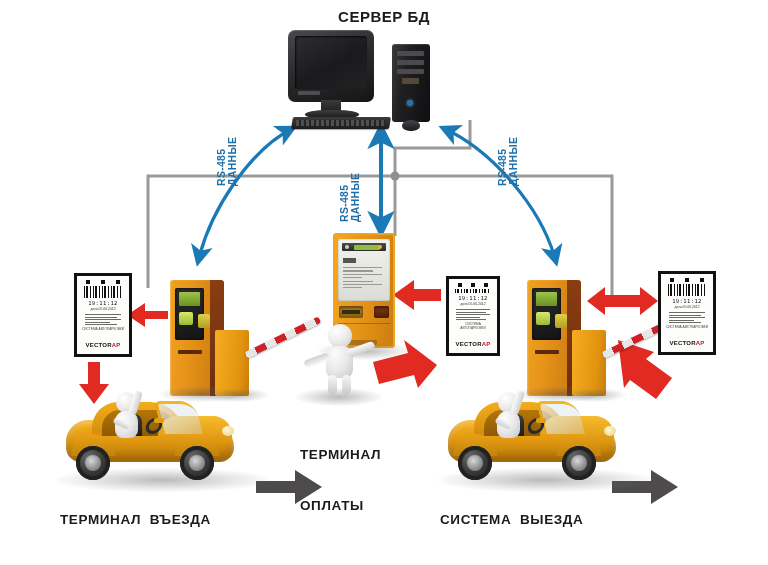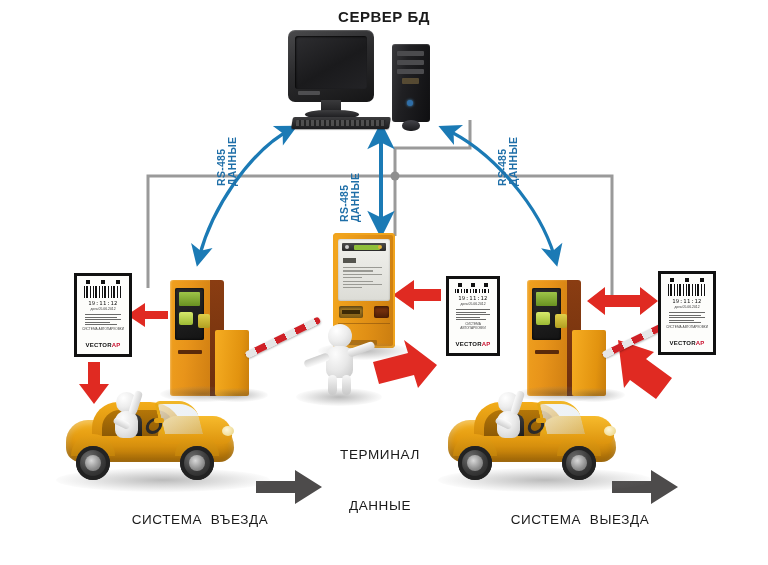--- a/index.html
+++ b/index.html
@@ -10,22 +10,22 @@
   }
   .stage{position:absolute;left:0;top:0;width:768px;height:443px;}
   .svgroot{position:absolute;left:0;top:0;width:768px;height:565px;}
 
   
   .title-main{
     position:absolute;left:0;top:8px;width:768px;text-align:center;
     font-size:15px;font-weight:bold;letter-spacing:.5px;color:#1b1b1b;
   }
   .cap{
-    position:absolute;font-size:13.5px;font-weight:normal;color:#1b1b1b;
-    letter-spacing:.6px;text-align:center;white-space:pre;
+    position:absolute;font-size:13.5px;font-weight:bold;color:#1b1b1b;
+    letter-spacing:.6px;white-space:pre;
   }
   .cap-entry{left:60px;top:512px;width:280px;}
   .cap-exit{left:440px;top:512px;width:280px;}
   .cap-pay{left:300px;top:412px;width:160px;line-height:17px;}
 
   
   .buslabel{
     position:absolute;color:#1f6fa8;font-size:10.5px;font-weight:bold;
     letter-spacing:.3px;line-height:11px;white-space:pre;
     transform-origin:0 0;transform:rotate(-90deg);
@@ -467,20 +467,20 @@
         <i></i>
       </div>
   </div>
   <div class="dude" style="left:486px;top:380px;width:46px;height:58px;">
     <div class="head" style="left:12px;top:12px;width:21px;height:21px;"></div>
     <div class="torso" style="left:11px;top:31px;width:23px;height:27px;"></div>
     <div class="arm" style="left:28px;top:30px;width:24px;height:8px;transform:rotate(-72deg);"></div>
     <div class="arm" style="left:10px;top:36px;width:17px;height:7px;transform:rotate(26deg);"></div>
   </div>
 
-  <div class="cap cap-entry">СИСТЕМА  ВЪЕЗДА</div>
+  <div class="cap cap-entry">ТЕРМИНАЛ  ВЪЕЗДА</div>
   <div class="cap cap-exit">СИСТЕМА  ВЫЕЗДА</div>
   <div class="cap cap-pay">
     <div>ТЕРМИНАЛ</div>
-    <div>ДАННЫЕ</div>
+    <div>ОПЛАТЫ</div>
   </div>
 
 </div>
 
 </body></html>

